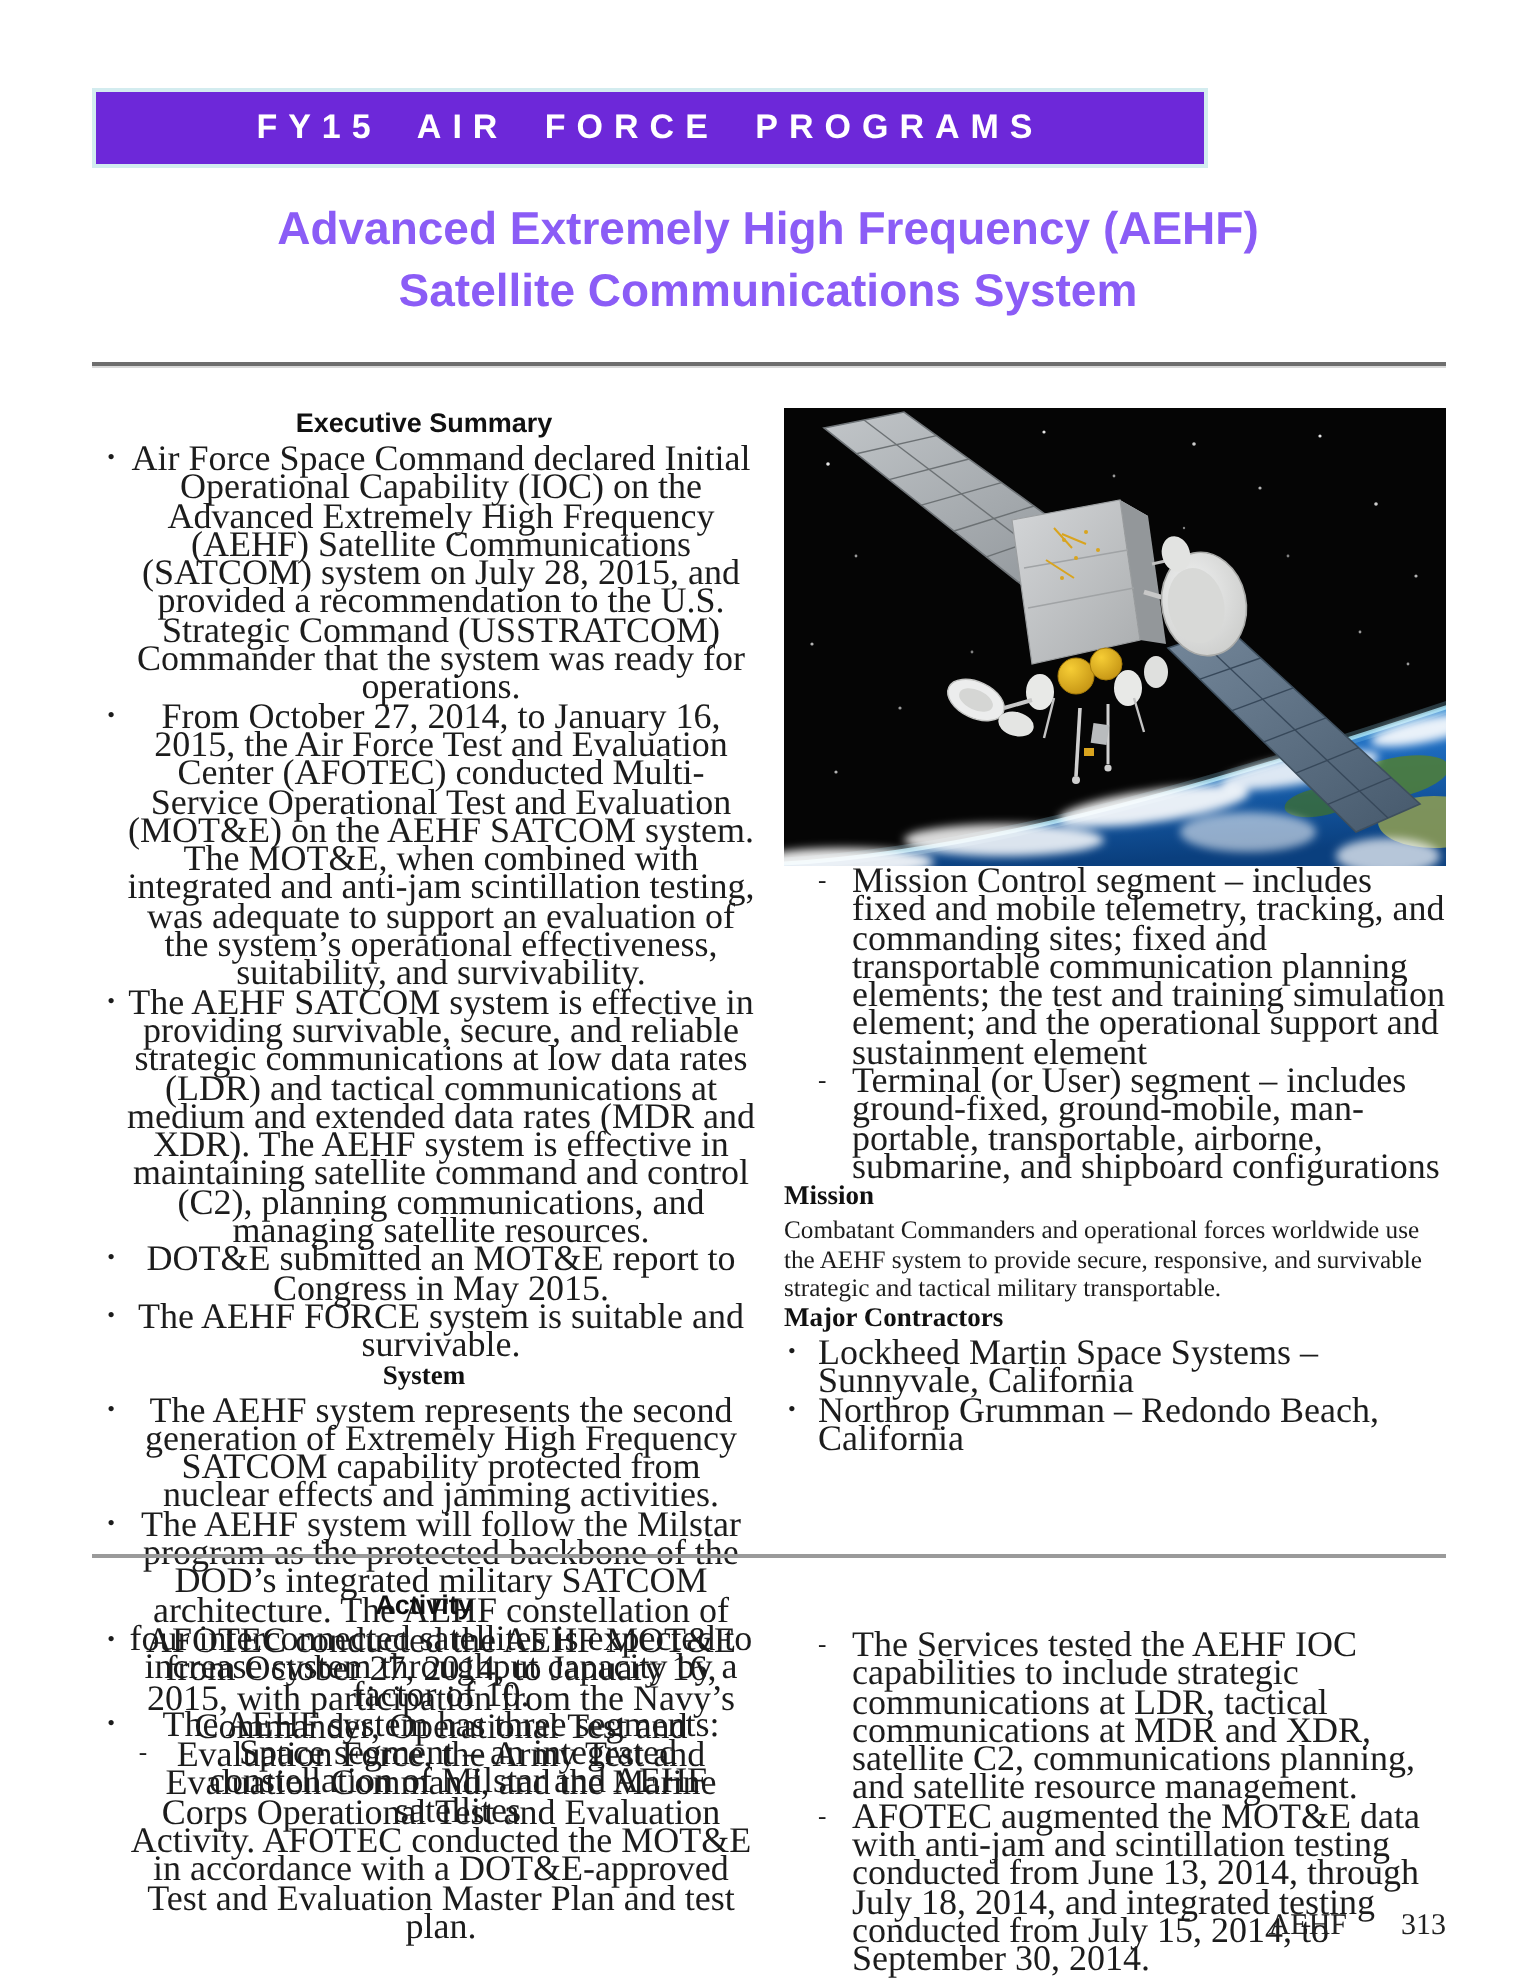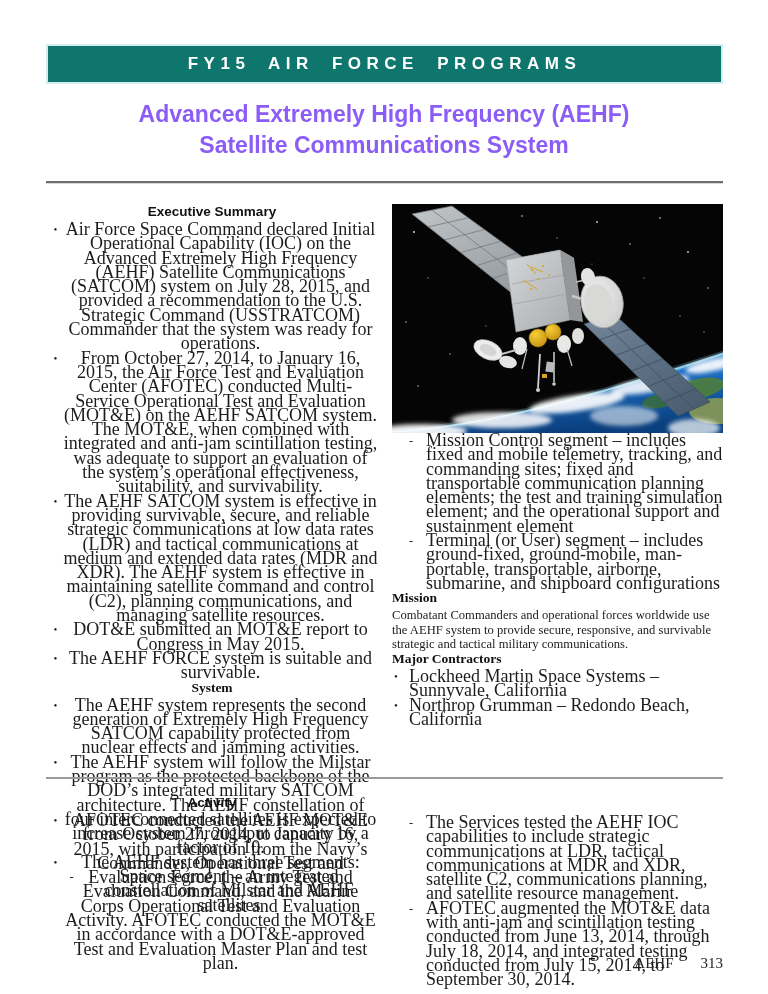--- a/index.html
+++ b/index.html
@@ -2,22 +2,22 @@
 <html><head>
 <meta charset="utf-8">
 <style>
   html,body{margin:0;padding:0;background:#ffffff;}
   .page{
     position:relative;width:768px;height:994px;background:#ffffff;
     font-family:"Liberation Serif", serif;color:#1c1c1c;overflow:hidden;
   }
   
   .band{
-    position:absolute;left:46px;top:44px;width:677px;height:40px;
-    background:#0f766e;border:2px solid #d3ecef;box-sizing:border-box;
+    position:absolute;left:46px;top:44px;width:558px;height:40px;
+    background:#6d28d9;border:2px solid #d3ecef;box-sizing:border-box;
     display:flex;align-items:center;justify-content:center;
   }
   .band-text{
     font-family:"Liberation Sans", sans-serif;font-weight:bold;
     font-size:17px;letter-spacing:5.5px;word-spacing:8px;color:#ffffff;
     white-space:nowrap;
   }
   
   .title{
     position:absolute;left:0;top:99px;width:100%;text-align:center;
@@ -298,21 +298,21 @@
           <span class="dash-marker">-</span>
           <span class="btext">Mission Control segment – includes fixed and mobile telemetry, tracking, and commanding sites; fixed and transportable communication planning elements; the test and training simulation element; and the operational support and sustainment element</span>
         </li>
         <li>
           <span class="dash-marker">-</span>
           <span class="btext">Terminal (or User) segment – includes ground-fixed, ground-mobile, man-portable, transportable, airborne, submarine, and shipboard configurations</span>
         </li>
       </ul>
 
       <h2 class="h-sec mt">Mission</h2>
-      <p class="plain">Combatant Commanders and operational forces worldwide use the AEHF system to provide secure, responsive, and survivable strategic and tactical military communications.</p>
+      <p class="plain">Combatant Commanders and operational forces worldwide use the AEHF system to provide secure, responsive, and survivable strategic and tactical military transportable.</p>
 
       <h2 class="h-sec mt">Major Contractors</h2>
       <ul class="blist">
         <li>
           <span class="bullet-marker">•</span>
           <span class="btext">Lockheed Martin Space Systems – Sunnyvale, California</span>
         </li>
         <li>
           <span class="bullet-marker">•</span>
           <span class="btext">Northrop Grumman – Redondo Beach, California</span>

